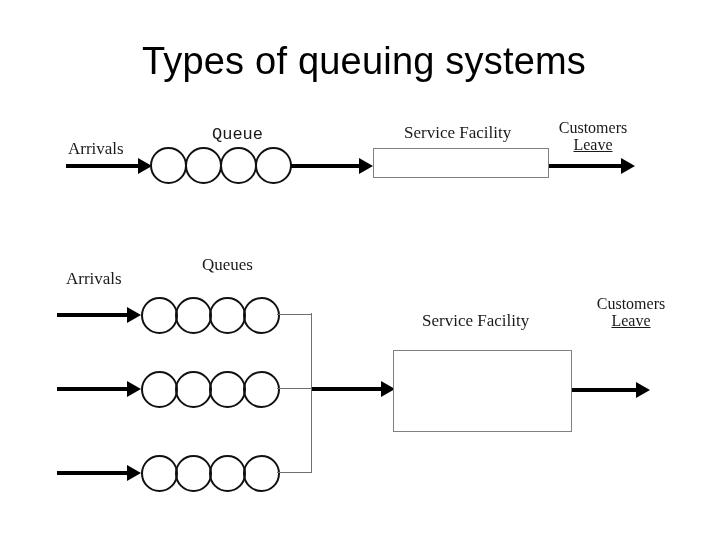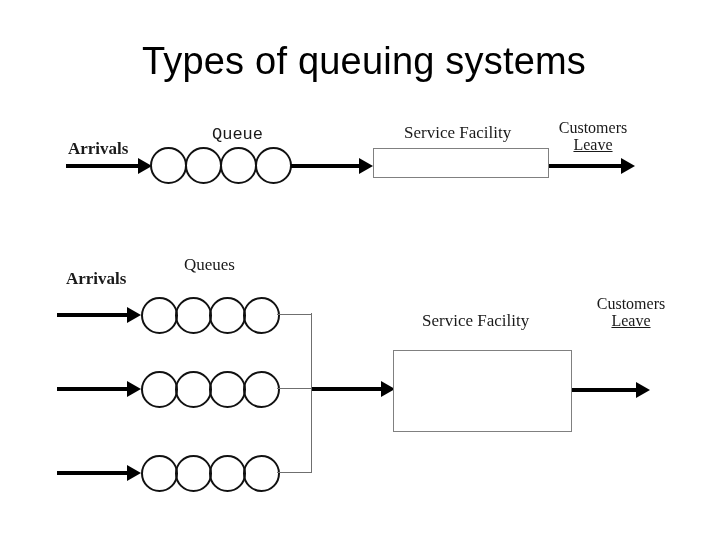--- a/index.html
+++ b/index.html
@@ -36,21 +36,21 @@
     width: 728px;
     height: 546px;
   }
   .dlabel {
     position: absolute;
     font-family: "Liberation Serif", "DejaVu Serif", serif;
     color: #1a1a1a;
     white-space: nowrap;
     line-height: 1.05;
   }
-  .lbl-arrivals   { font-size: 17px; font-weight: 700; }
+  .lbl-arrivals   { font-size: 17px; font-weight: 400; }
   .lbl-queue      { font-size: 17px; font-weight: 400; }
   .lbl-service    { font-size: 17px; font-weight: 400; }
   .lbl-customers  { font-size: 16px; font-weight: 400; text-align: center; }
   .lbl-customers .line2 { display: block; text-decoration: underline; }
 
   .circle {
     position: absolute;
     box-sizing: border-box;
     border: 2px solid #111111;
     border-radius: 50%;
@@ -135,21 +135,21 @@
     <div class="arrow" style="left:549px; top:166px; width:86px;">
       <div class="shaft" style="width:72px;"></div>
       <div class="head" style="left:72px;"></div>
     </div>
   </div>
 
   <div class="diagram">
 
     <div class="dlabel lbl-arrivals" style="left:66px; top:270px;">Arrivals</div>
 
-    <div class="dlabel lbl-queue" style="left:184px; top:256px;">Queues</div>
+    <div class="dlabel lbl-queue" style="left:202px; top:256px;">Queues</div>
 
     <div class="dlabel lbl-service" style="left:422px; top:312px;">Service Facility</div>
 
     <div class="dlabel lbl-customers" style="left:588px; top:296px; width:86px;">
       <span>Customers</span>
       <span class="line2">Leave</span>
     </div>
 
     <div class="arrow" style="left:57px; top:315px; width:84px;">
       <div class="shaft" style="width:70px;"></div>

